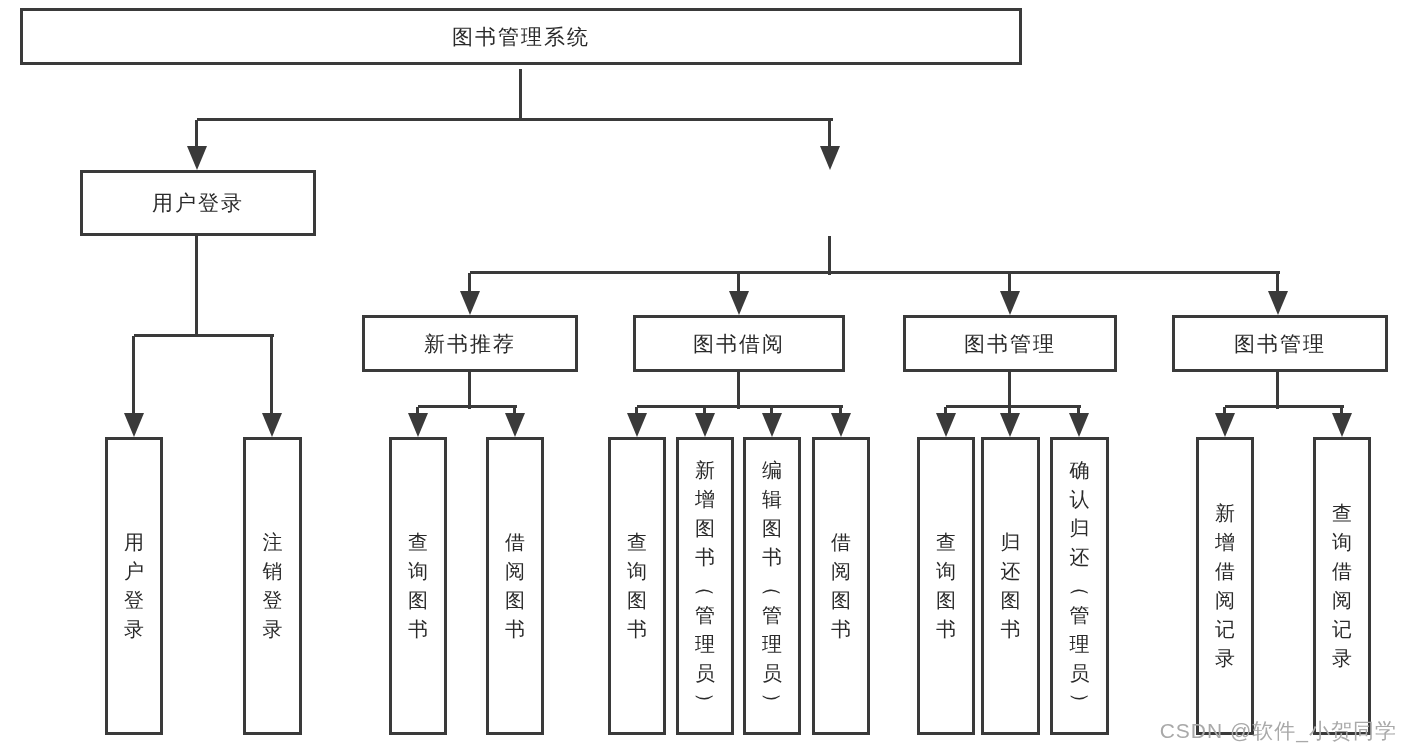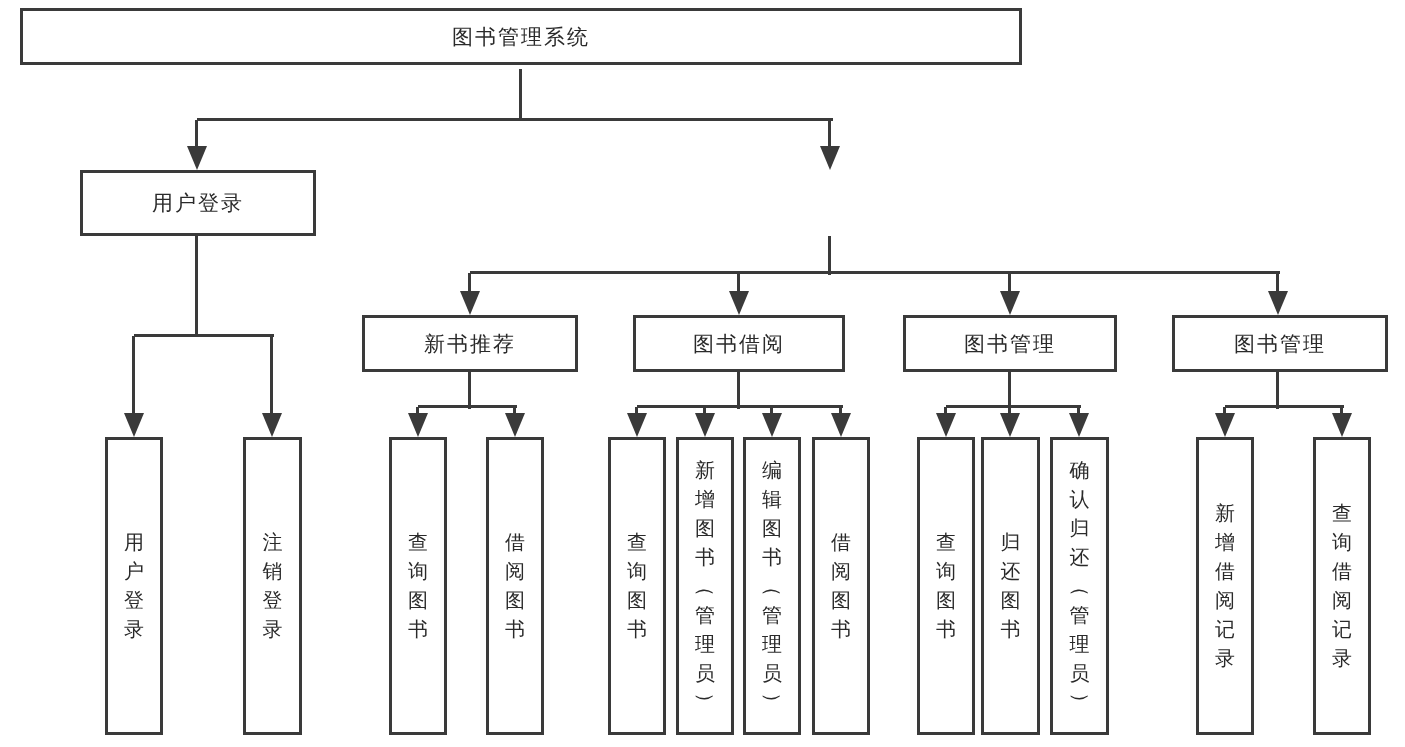--- a/index.html
+++ b/index.html
@@ -222,20 +222,21 @@
     <span class="vtext">
         <span class="ch">查</span>
         <span class="ch">询</span>
         <span class="ch">借</span>
         <span class="ch">阅</span>
         <span class="ch">记</span>
         <span class="ch">录</span>
       </span>
   </div>
 
+  <div class="watermark">CSDN @软件_小贺同学</div>
 <div class="vline" style="left: 519px; top: 69px; width: 3px; height: 51px;"></div>
     <div class="hline" style="left: 197px; top: 118px; width: 636px; height: 3px;"></div>
     <div class="vline" style="left: 195px; top: 120px; width: 3px; height: 30px;"></div>
     <div class="vline" style="left: 828px; top: 120px; width: 3px; height: 30px;"></div>
     <div class="vline" style="left: 195px; top: 236px; width: 3px; height: 101px;"></div>
     <div class="hline" style="left: 134px; top: 334px; width: 140px; height: 3px;"></div>
     <div class="vline" style="left: 132px; top: 336px; width: 3px; height: 80px;"></div>
     <div class="vline" style="left: 270px; top: 336px; width: 3px; height: 80px;"></div>
     <div class="vline" style="left: 828px; top: 236px; width: 3px; height: 39px;"></div>
     <div class="hline" style="left: 470px; top: 271px; width: 810px; height: 3px;"></div>

